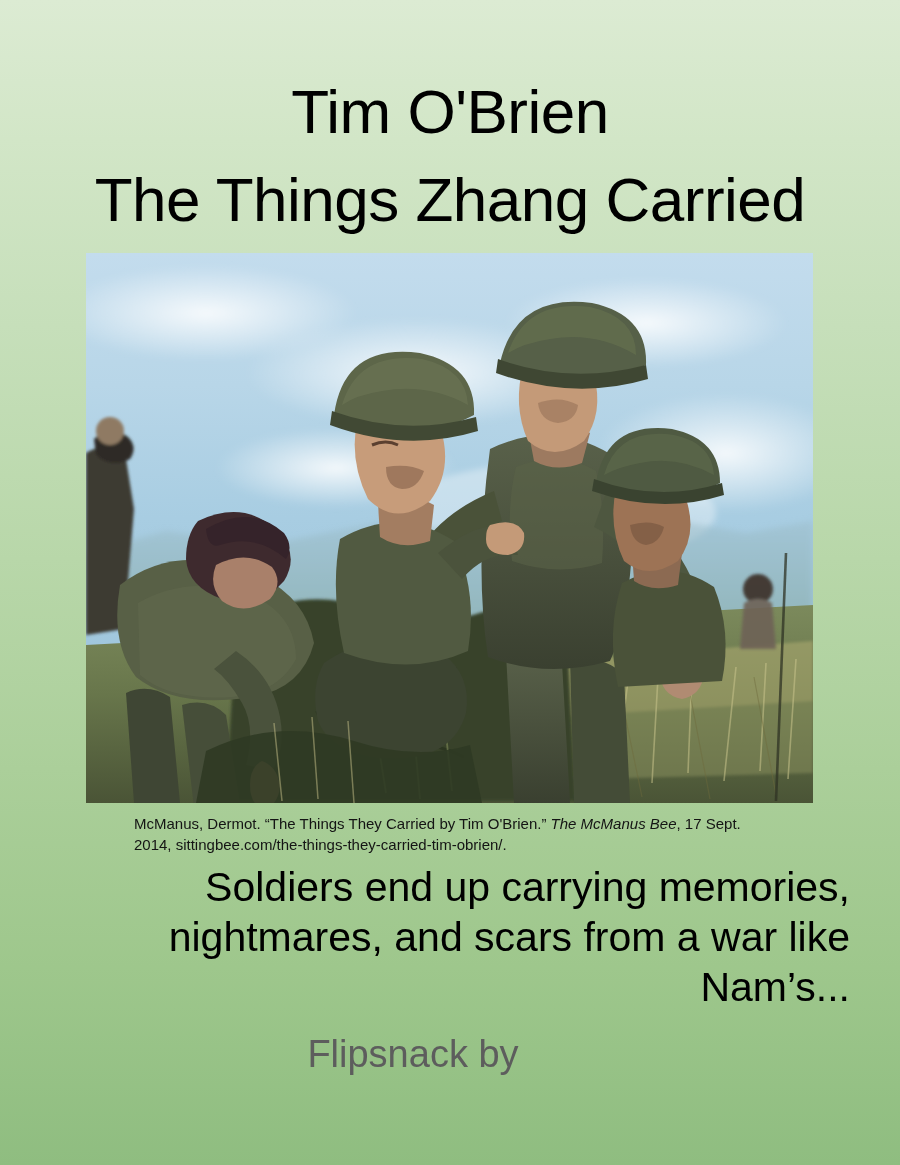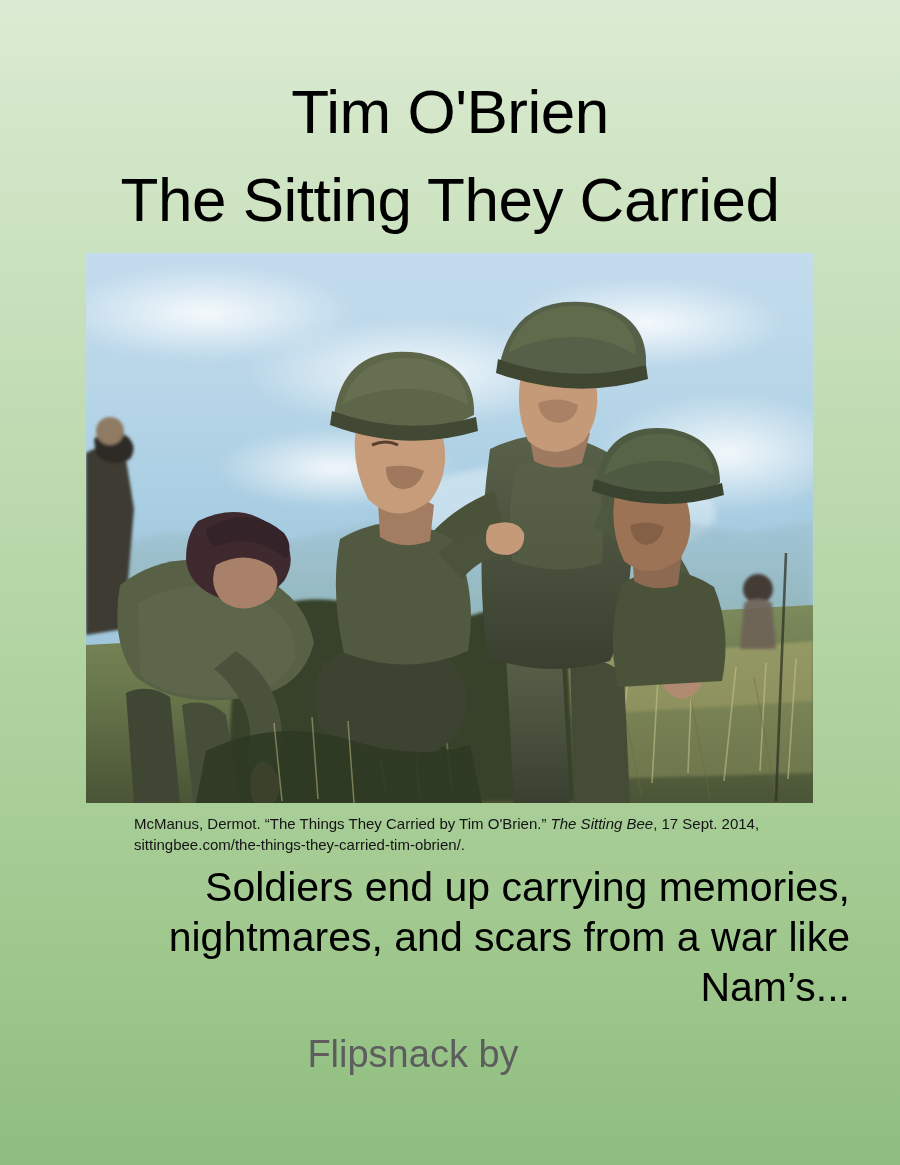--- a/index.html
+++ b/index.html
@@ -99,21 +99,21 @@
   }
   .byline span { display: block; }
 </style>
 </head>
 <body>
 
 <div id="page">
 
   <div class="title-block">
     <span class="title-line">Tim O'Brien</span>
-    <span class="title-line">The Sitting They Carried</span>
+    <span class="title-line">The Things Zhang Carried</span>
   </div>
 
   <div class="photo-frame">
     <svg class="photo-svg" viewBox="0 0 727 550" preserveAspectRatio="none">
       <defs>
         <linearGradient id="sky" x1="0" y1="0" x2="0" y2="1">
           <stop offset="0%" stop-color="#c3dced"></stop>
           <stop offset="30%" stop-color="#b8d6e8"></stop>
           <stop offset="60%" stop-color="#a8cde2"></stop>
           <stop offset="100%" stop-color="#9ec5db"></stop>
@@ -294,21 +294,21 @@
       </g>
       <g stroke="#c6c089" stroke-width="1.5" opacity="0.5">
         <path d="M196,548 L188,470" fill="none"></path>
         <path d="M232,546 L226,464" fill="none"></path>
         <path d="M268,550 L262,468" fill="none"></path>
       </g>
     </svg>
   </div>
 
   <div class="citation">
-    <span>McManus, Dermot. “The Things They Carried by Tim O'Brien.” </span><span class="it">The Sitting Bee</span><span>, 17 Sept. 2014, sittingbee.com/the-things-they-carried-tim-obrien/.</span>
+    <span>McManus, Dermot. “The Things They Carried by Tim O'Brien.” </span><span class="it">The McManus Bee</span><span>, 17 Sept. 2014, sittingbee.com/the-things-they-carried-tim-obrien/.</span>
   </div>
 
   <div class="tagline">Soldiers end up carrying memories, nightmares, and scars from a war like Nam’s...</div>
 
   <div class="byline">
     <span>Flipsnack by</span>
   </div>
 
 </div>
 

